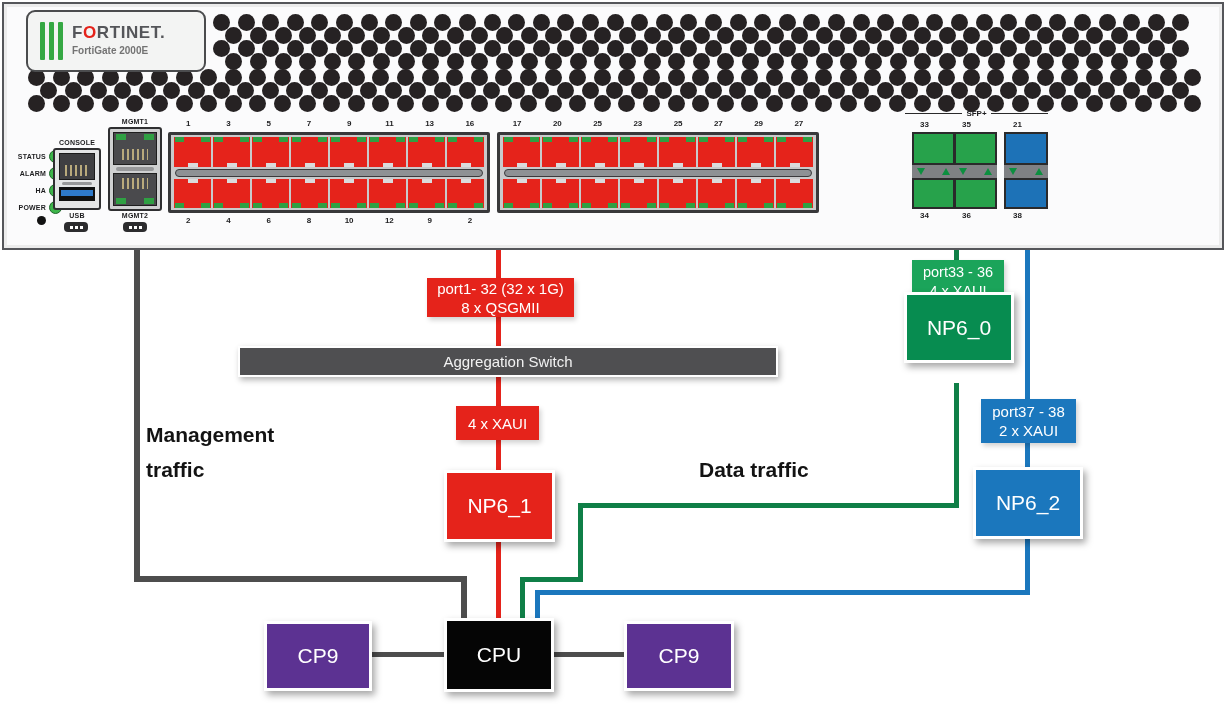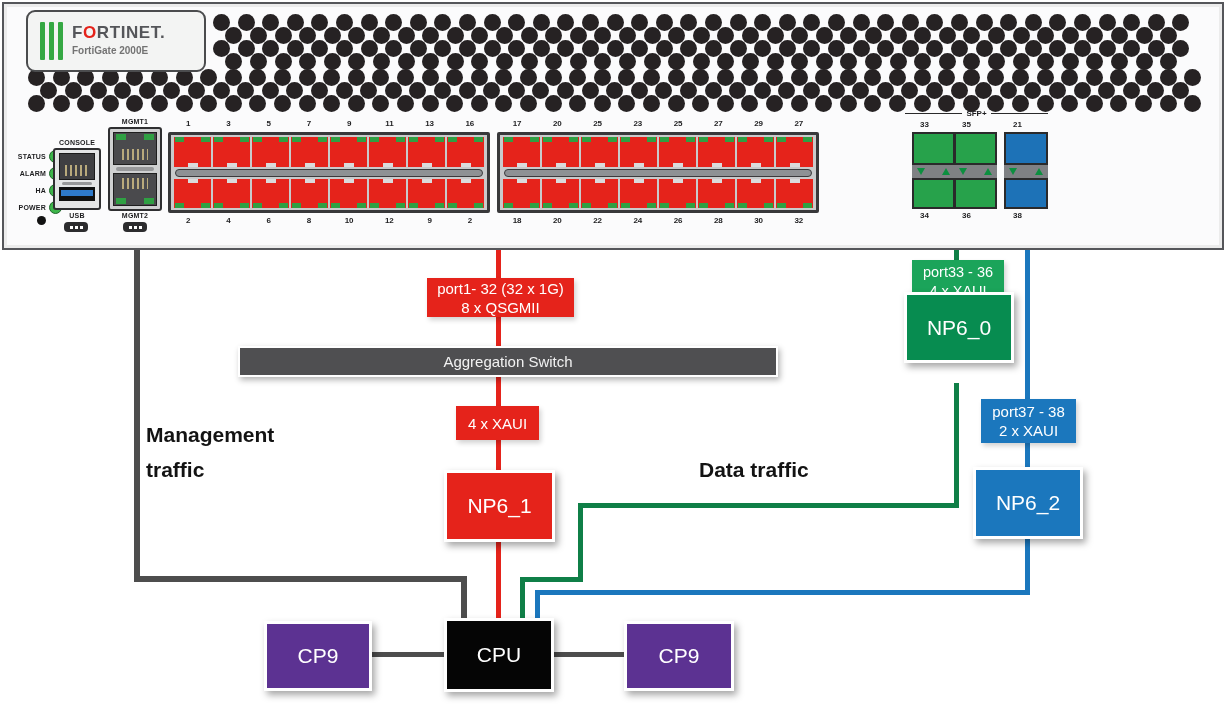--- a/index.html
+++ b/index.html
@@ -619,30 +619,20 @@
           <span class="notch"></span>
         </div>
         <div class="rj45 b">
           <span class="notch"></span>
         </div>
         <div class="rj45 b">
           <span class="notch"></span>
         </div>
       </div>
     </div>
-    <div class="pnum-row">
-      <span>18</span>
-      <span>20</span>
-      <span>22</span>
-      <span>24</span>
-      <span>26</span>
-      <span>28</span>
-      <span>30</span>
-      <span>32</span>
-    </div>
   </div>
 
 <div class="sfp-header">
   <span class="sfp-line"></span>
   <span class="sfp-text">SFP+</span>
   <span class="sfp-line"></span>
 </div>
 <span class="sfp-num" style="left:920px;top:120px">33</span>
 <span class="sfp-num" style="left:962px;top:120px">35</span>
 <span class="sfp-num" style="left:1013px;top:120px">21</span>

